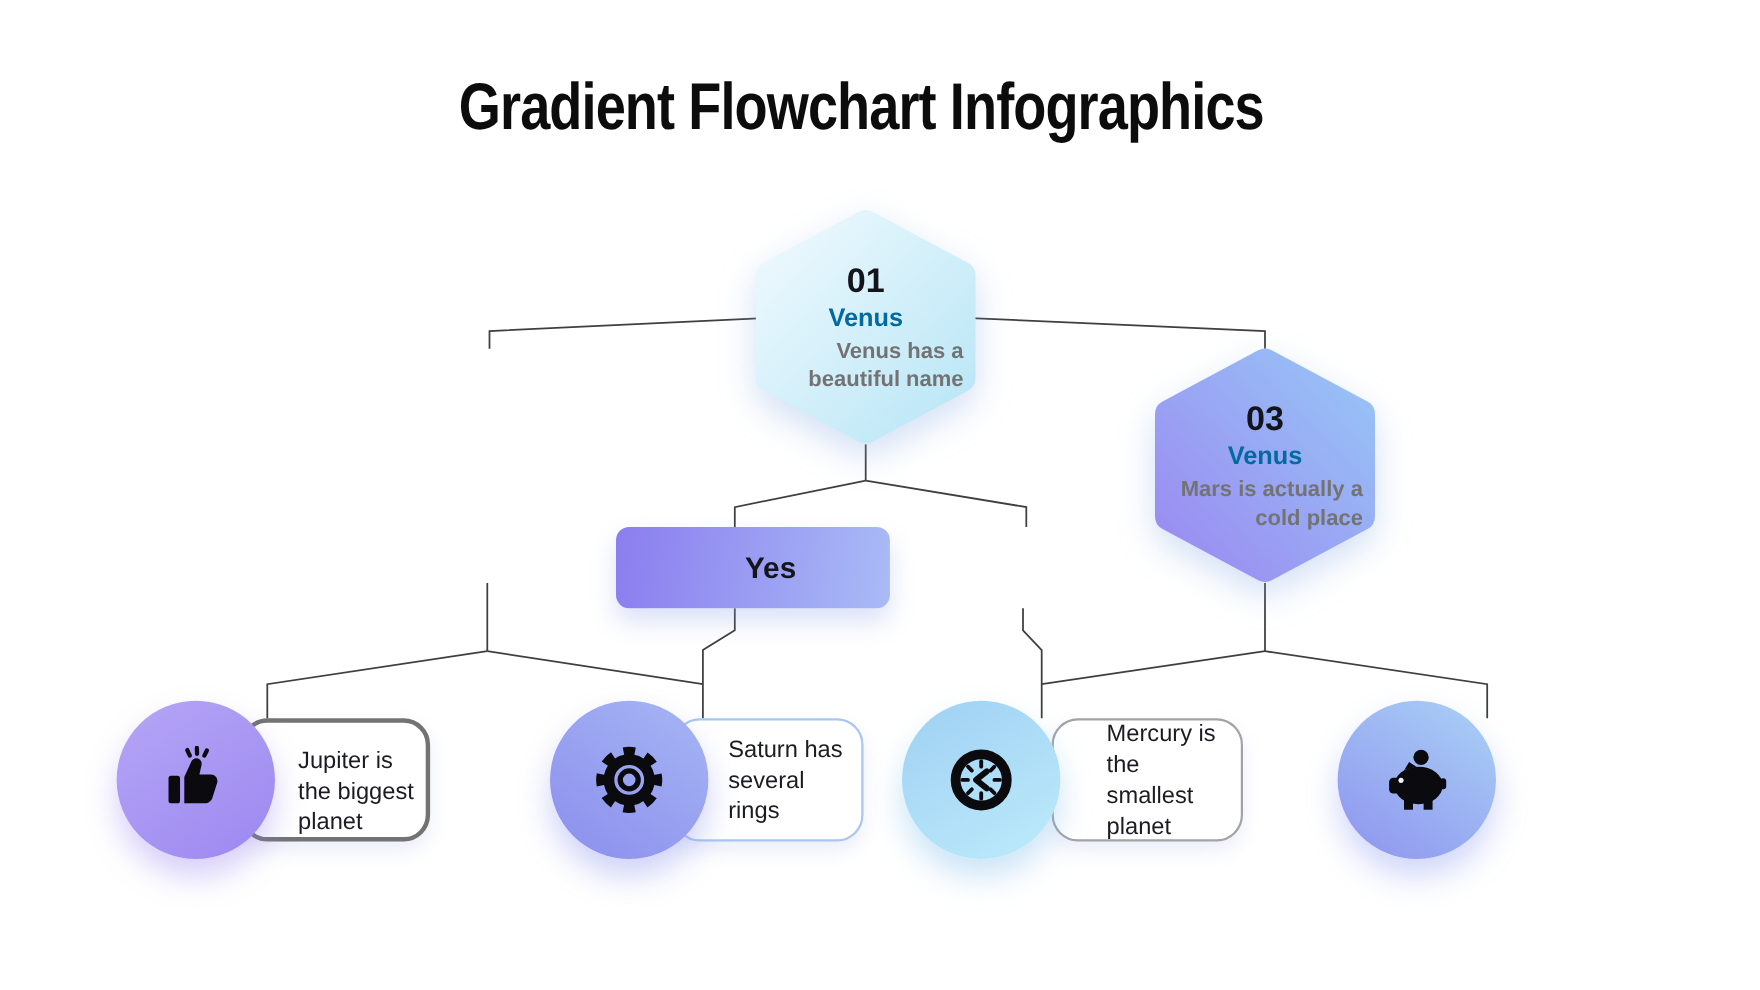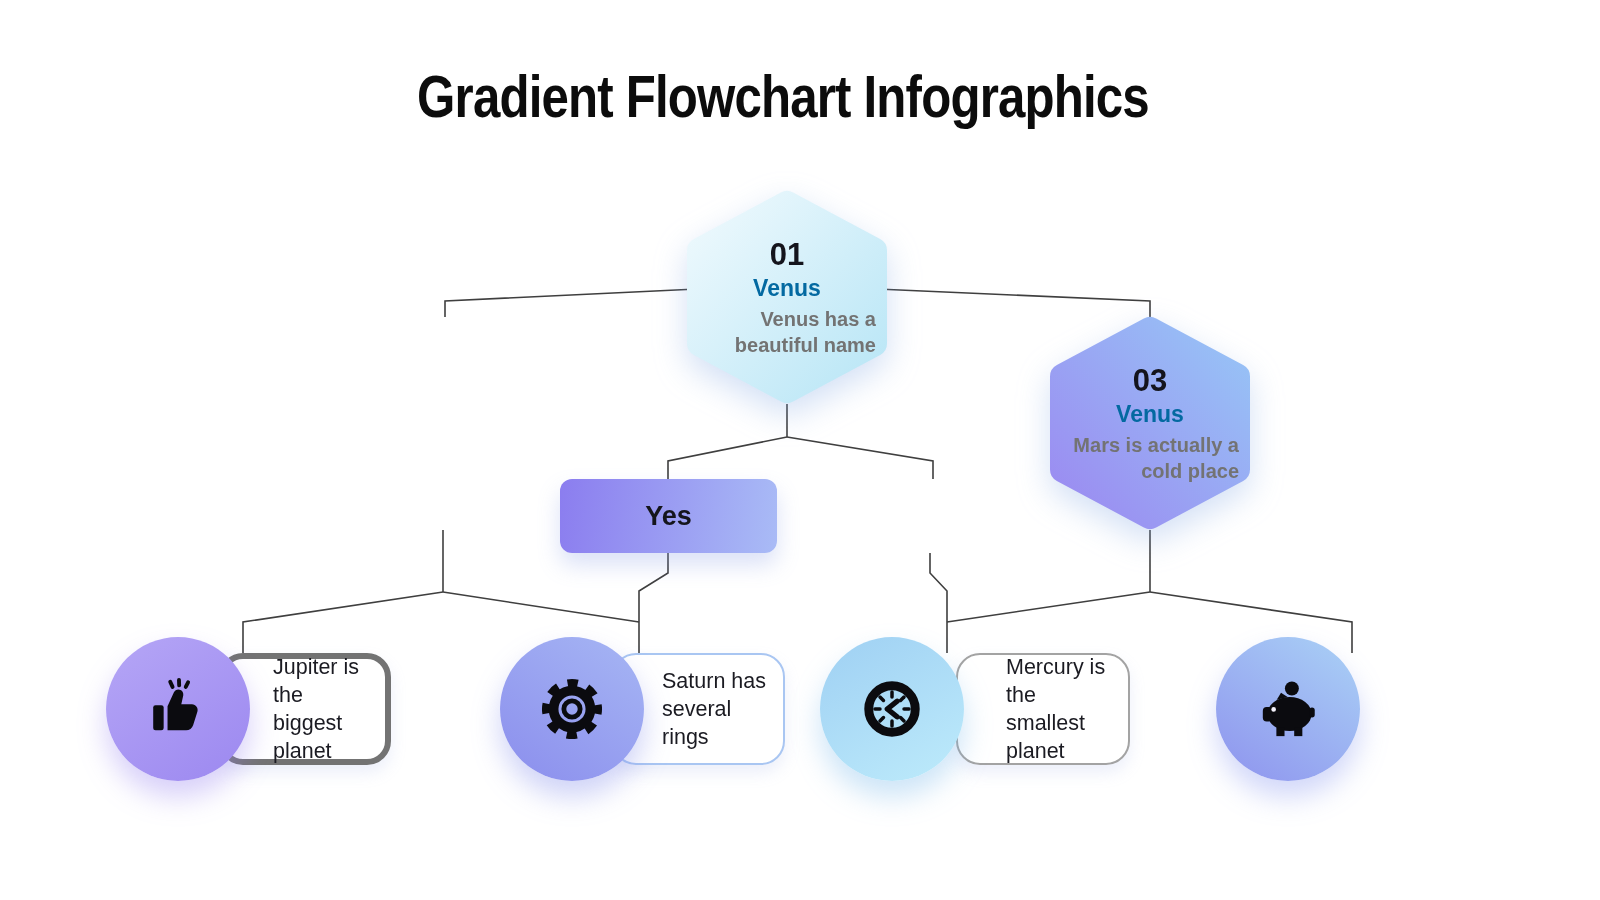--- a/index.html
+++ b/index.html
@@ -30,40 +30,41 @@
   .hex-desc{font-size:20px;color:#737373;line-height:26px;margin-top:3px;max-width:178px;font-weight:bold;}
   .hex-venus{left:687px;top:190px;}
   .hex-neptune{left:343px;top:316px;}
   .hex-mars{left:1050px;top:316px;}
   
   .decision{
     position:absolute;top:479px;width:217px;height:74px;border-radius:12px;z-index:2;
     display:flex;align-items:center;justify-content:center;
     font-size:27px;font-weight:700;color:#15151c;
     box-shadow:0 12px 22px rgba(135,155,230,0.30);
+    padding-left:32px;
   }
   .decision-yes{left:560px;background:linear-gradient(97deg,#8b7def 0%,#a9bbf6 100%);}
   .decision-no{left:825px;background:linear-gradient(97deg,#a4c4ef 0%,#b7effb 100%);}
   
   .leaf-box{
     position:absolute;top:653px;height:112px;background:#ffffff;
     border-radius:24px;z-index:2;box-sizing:border-box;
     display:flex;align-items:center;
     box-shadow:0 8px 16px rgba(150,165,225,0.18);
   }
   .leaf-box p{margin:0;padding:0 10px 0 48px;font-size:21.5px;line-height:28px;color:#1b1b22;}
   .leaf-circle{
     position:absolute;width:144px;height:144px;border-radius:50%;top:637px;z-index:3;
     display:flex;align-items:center;justify-content:center;
   }
   .circle-jupiter{left:106px;background:linear-gradient(145deg,#b5a6f6 0%,#9c88f0 100%);box-shadow:0 16px 28px rgba(150,130,240,0.38);}
   .circle-saturn{left:500px;background:linear-gradient(215deg,#a6b6f4 0%,#8b8eed 100%);box-shadow:0 16px 28px rgba(130,140,235,0.38);}
   .circle-mercury{left:820px;background:linear-gradient(150deg,#9fd0f3 0%,#bdebfb 100%);box-shadow:0 16px 28px rgba(120,185,235,0.38);}
   .circle-earth{left:1216px;background:linear-gradient(215deg,#aad2f6 0%,#8e93ee 100%);box-shadow:0 16px 28px rgba(135,150,238,0.38);}
-  .box-jupiter{left:219px;width:172px;border:6px solid #737373;}
+  .box-jupiter{left:219px;width:172px;border:4px solid #737373;align-items:flex-end;}
   .box-saturn{left:612px;width:173px;border:2px solid #a9c6f2;align-items:center;}
   .box-mercury{left:956px;width:174px;border:2px solid #a3a3a3;}
   .box-earth{left:1328px;width:172px;border:2px solid #adbdf2;}
   .leaf-icon{width:62px;height:62px;}
 </style>
 </head>
 <body>
 
 <div class="canvas">
 

